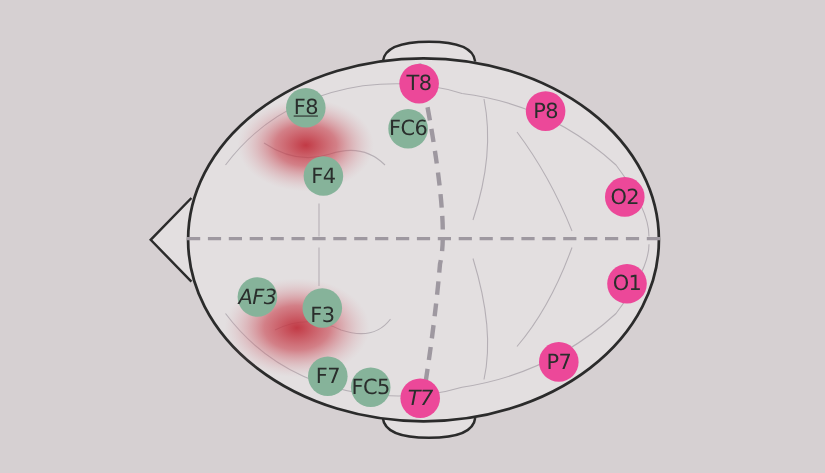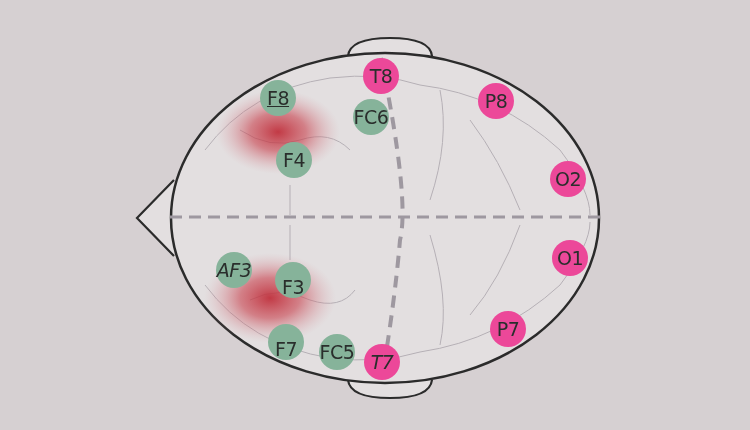--- a/index.html
+++ b/index.html
@@ -60,21 +60,21 @@
     </div>
   <div class="electrode green" style="left:234px;top:270px;font-style:italic;">
       <span>AF3</span>
     </div>
   <div class="electrode green" style="left:293px;top:280px;align-items:flex-end;">
       <span>F3</span>
     </div>
   <div class="electrode green" style="left:337px;top:316px;margin-top:36px;">
       <span>FC5</span>
     </div>
-  <div class="electrode green" style="left:286px;top:342px;align-items:flex-end;">
+  <div class="electrode green" style="left:298px;top:342px;">
       <span>F7</span>
     </div>
   <div class="electrode blue" style="left:381px;top:76px;">
       <span>T8</span>
     </div>
   <div class="electrode blue" style="left:496px;top:101px;">
       <span>P8</span>
     </div>
   <div class="electrode blue" style="left:568px;top:179px;">
       <span>O2</span>

